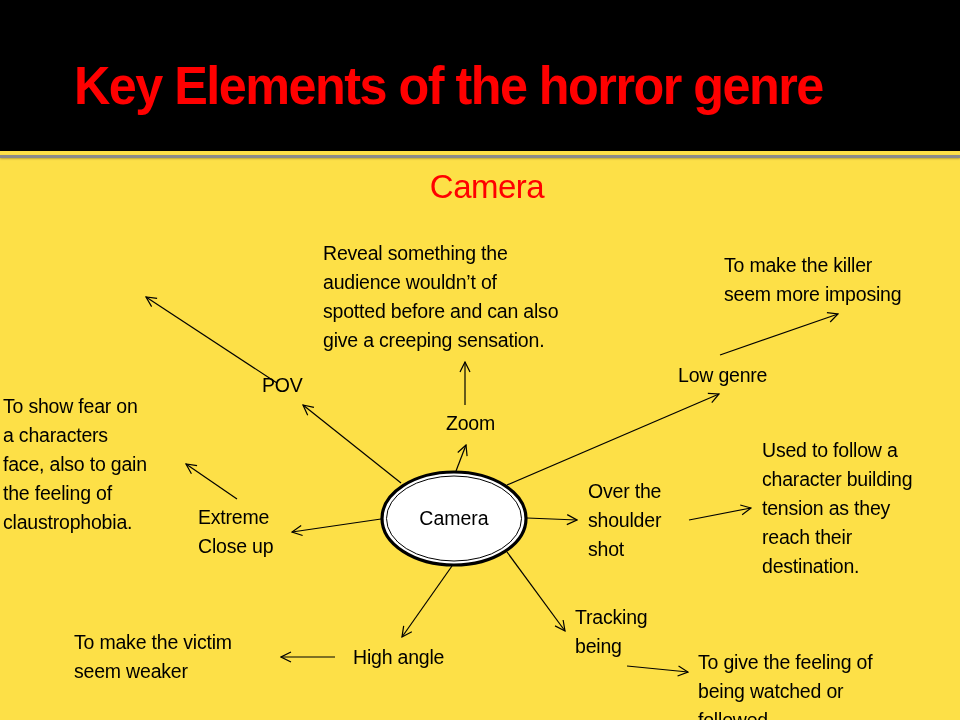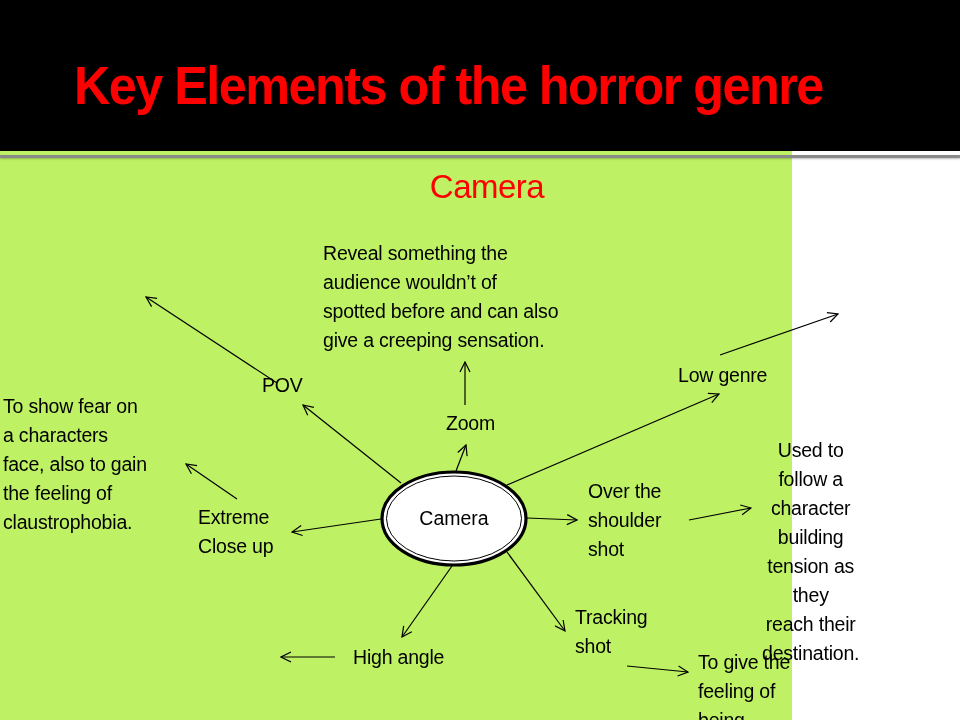--- a/index.html
+++ b/index.html
@@ -5,23 +5,23 @@
     html, body {
       margin: 0;
       padding: 0;
       width: 960px;
       height: 720px;
       overflow: hidden;
       background: #ffffff;
     }
     .slide {
       position: relative;
-      width: 792px;
+      width: 960px;
       height: 720px;
-      background: #bef264;
+      background: #fde047;
       font-family: "Liberation Sans", "DejaVu Sans", sans-serif;
       color: #000000;
     }
     .title-band {
       position: absolute;
       left: 0;
       top: 0;
       width: 960px;
       height: 151px;
       background: #000000;
@@ -148,39 +148,43 @@
 
   <div class="txt" style="left:262px; top:371px;">POV</div>
 
   <div class="txt" style="left:436px; top:409px;margin-left:10px;">Zoom</div>
   <div class="txt" style="left:323px; top:239px;">Reveal something the
 audience wouldn’t of
 spotted before and can also
 give a creeping sensation.</div>
 
   <div class="txt" style="left:678px; top:361px;">Low genre</div>
+  <div class="txt" style="left:724px; top:251px;">To make the killer
+seem more imposing</div>
 
   <div class="txt" style="left:3px; top:392px;">To show fear on
 a characters
 face, also to gain
 the feeling of
 claustrophobia.</div>
   <div class="txt" style="left:198px; top:503px;">Extreme
 Close up</div>
 
   <div class="txt" style="left:588px; top:477px;">Over the
 shoulder
 shot</div>
-  <div class="txt" style="left:762px; top:436px;text-align:center;">Used to follow a
+  <div class="txt" style="left:762px; top:436px;">Used to follow a
 character building
 tension as they
 reach their
 destination.</div>
 
   <div class="txt" style="left:353px; top:643px;">High angle</div>
+  <div class="txt" style="left:74px; top:628px;">To make the victim
+seem weaker</div>
 
   <div class="txt" style="left:575px; top:603px;">Tracking
-shot</div>
+being</div>
   <div class="txt" style="left:698px; top:648px;">To give the feeling of
 being watched or
 followed</div>
 
 </div>
 
 </body></html>

